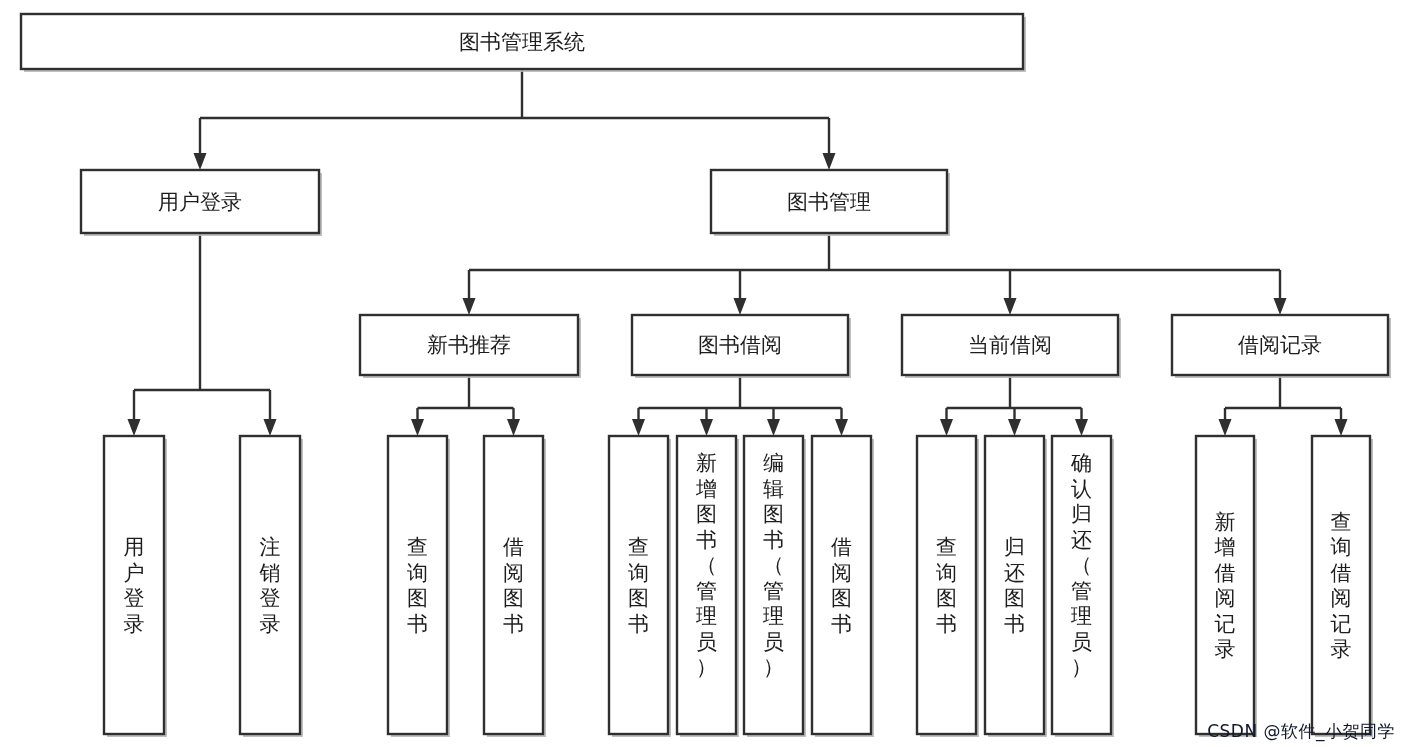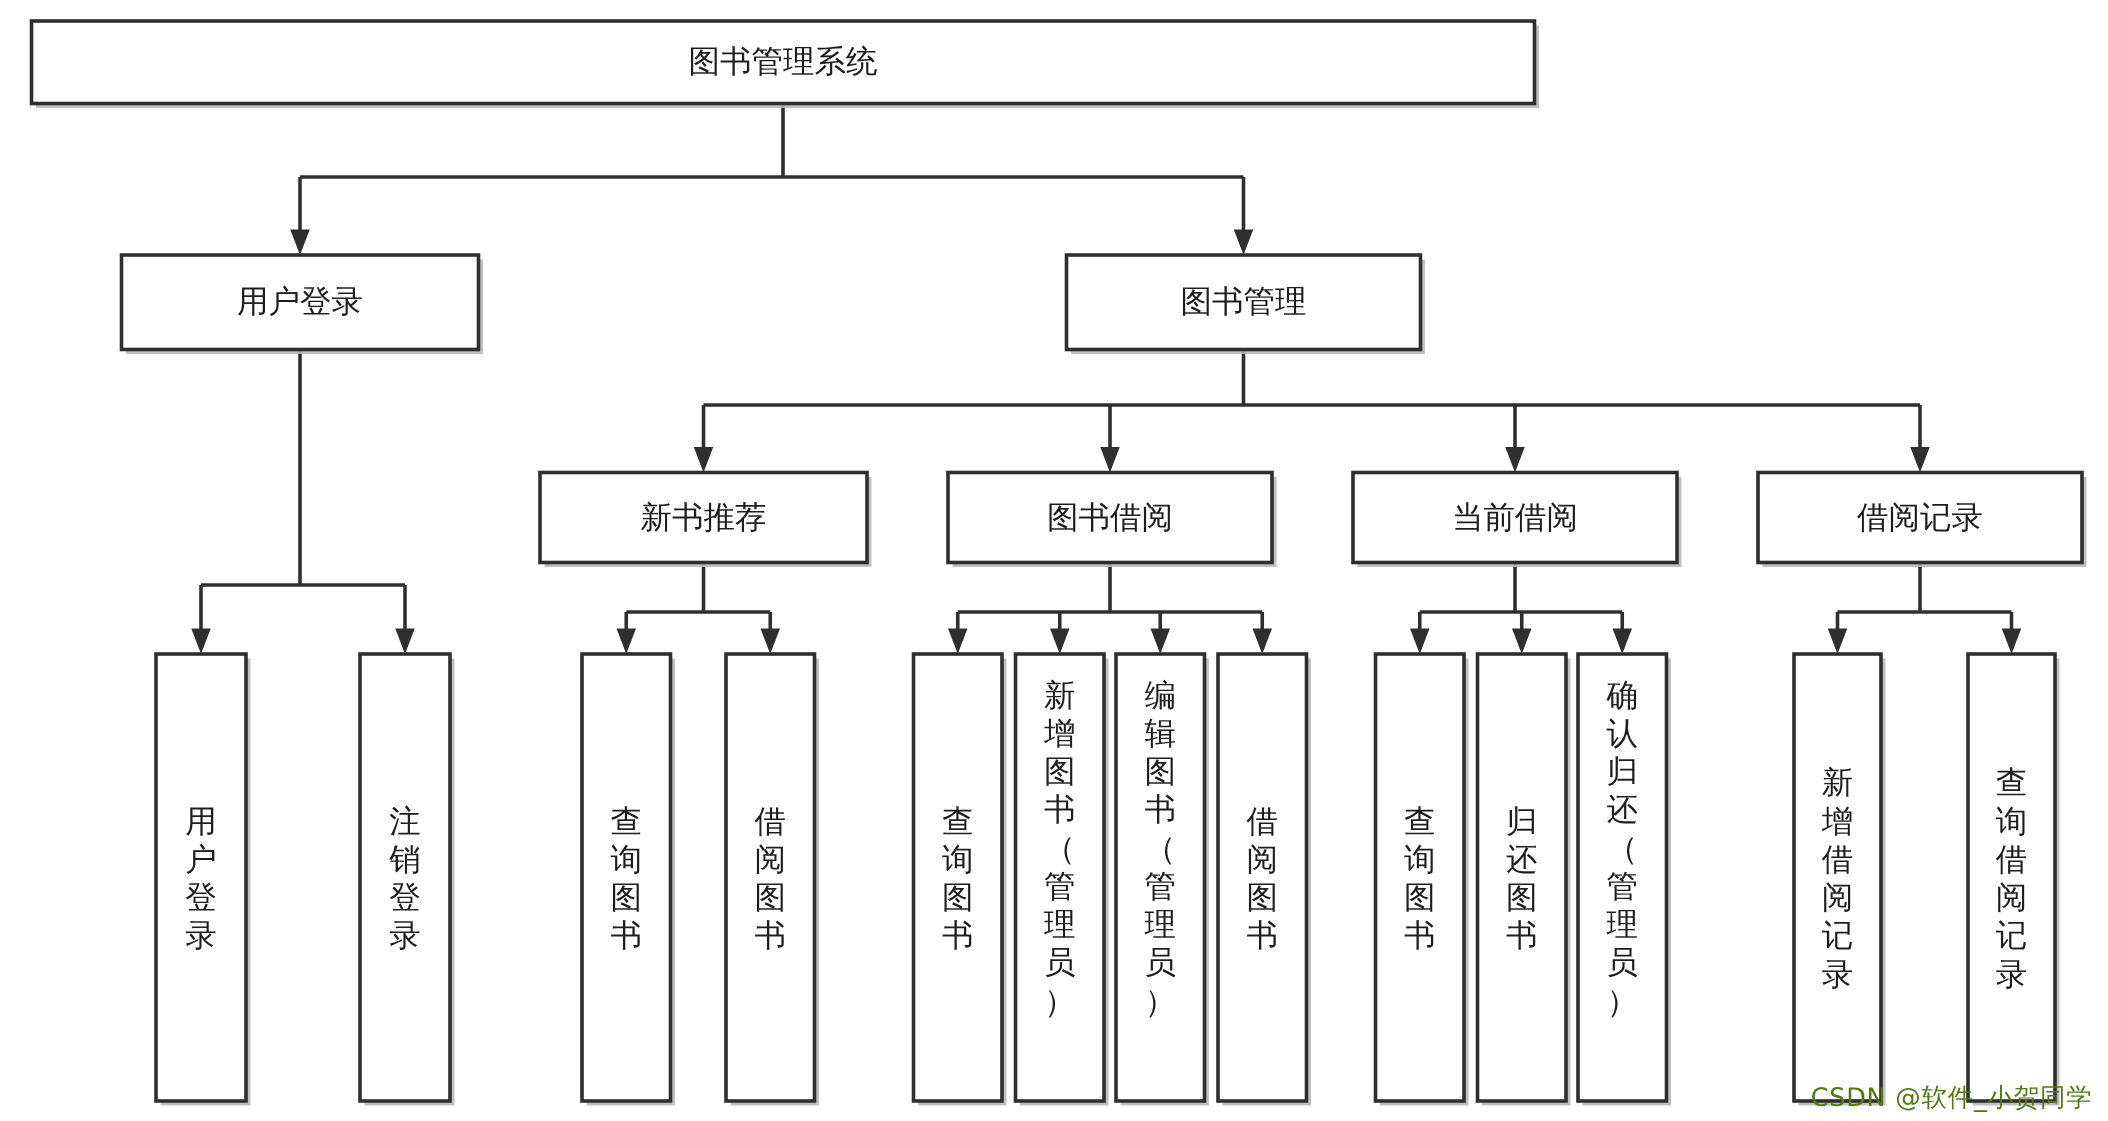--- a/index.html
+++ b/index.html
@@ -59,21 +59,21 @@
     font-size: 21px;
     fill: #1d1d1d;
     text-anchor: middle;
   }
   .watermark {
     position: absolute;
     right: 10px;
     bottom: 4px;
     font-family: "DejaVu Sans", "Liberation Sans", sans-serif;
     font-size: 17px;
-    color: #4d7c0f;
+    color: #0f172a;
     white-space: nowrap;
     letter-spacing: 0.5px;
     margin-top: 32px;
   }
 </style>
 </head>
 <body>
 
 <div id="diagram-root">
   <svg class="diagram-svg" viewBox="0 0 1405 747" xmlns="http://www.w3.org/2000/svg">

